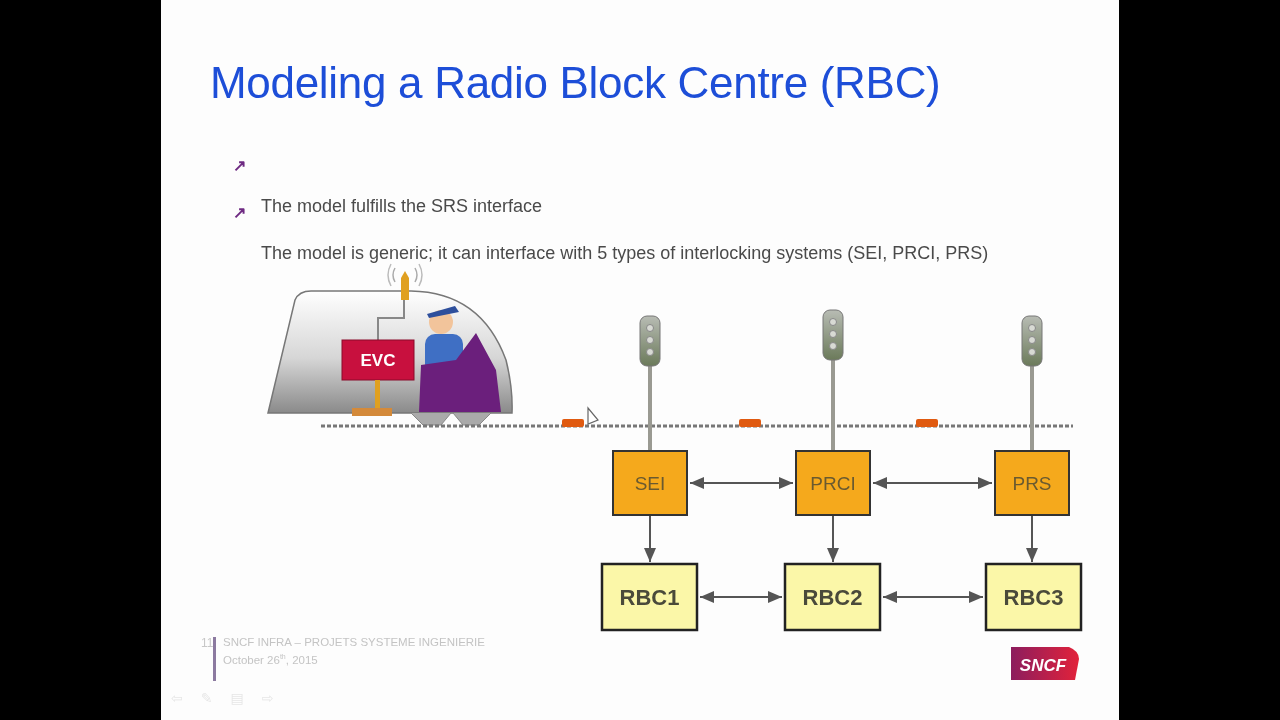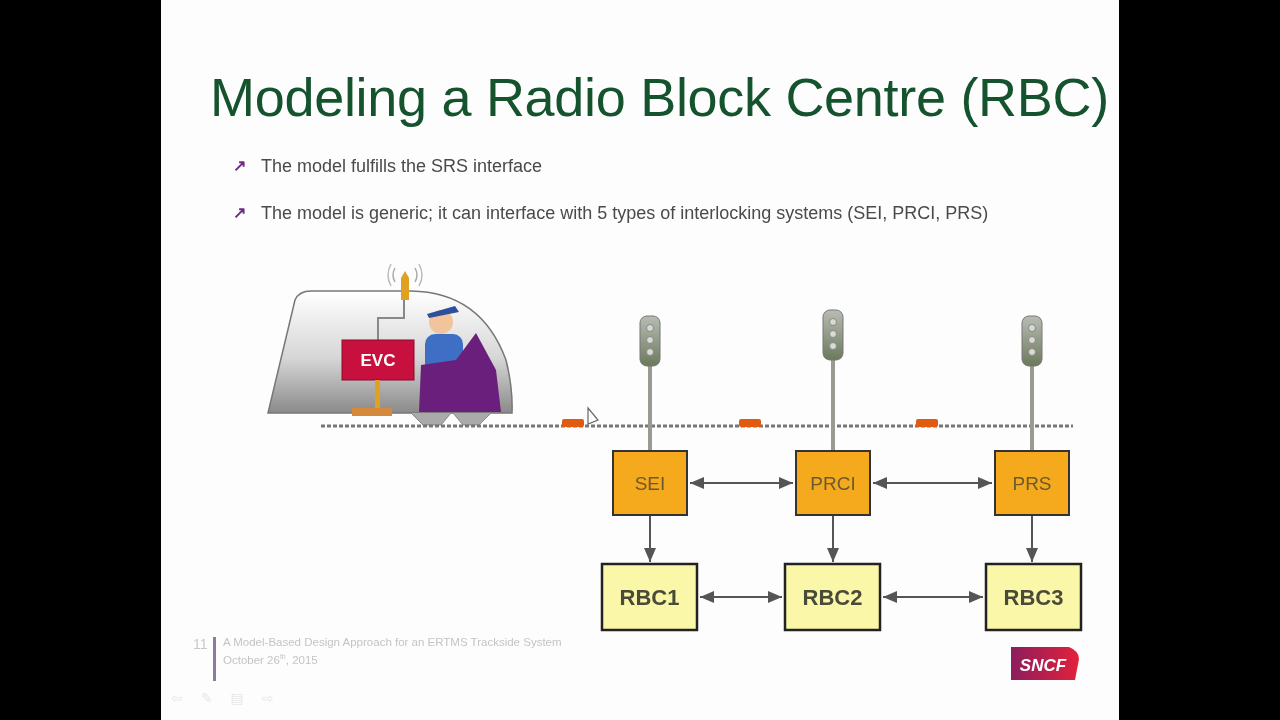--- a/index.html
+++ b/index.html
@@ -1,25 +1,25 @@
 <!DOCTYPE html>
 <html><head>
 <meta charset="utf-8">
 <style>
   html, body { margin: 0; padding: 0; }
   body { width: 1280px; height: 720px; background: #000; position: relative; overflow: hidden; font-family: "Liberation Sans", sans-serif; }
   .slide { position: absolute; left: 161px; top: 0; width: 958px; height: 720px; background: #fdfdfd; overflow: hidden; }
-  .title { position: absolute; left: 49px; top: 58px; font-size: 54px; color: #14532d; white-space: nowrap; letter-spacing: -0.3px; margin-top: 8px; }
+  .title { position: absolute; left: 49px; top: 58px; font-size: 44px; color: #1d4ed8; white-space: nowrap; letter-spacing: -0.3px; }
   .bullet { position: absolute; left: 72px; display: flex; font-size: 18px; color: #4a4a4a; line-height: 24px; }
   .bullet .arrow { width: 28px; color: #6e2a82; font-weight: bold; font-size: 16px; margin-left: 0; }
-  .bullet .txt { width: 810px; }
+  .bullet .txt { width: 810px; margin-top: 40px; }
   .b1 { top: 154px; }
   .b2 { top: 201px; }
   svg.diagram { position: absolute; left: 0; top: 0; }
-  .footer-mark { position: absolute; left: 32px; top: 636px; font-size: 14px; color: #c8c8c8; }
+  .footer-mark { position: absolute; left: 40px; top: 636px; font-size: 12px; color: #c8c8c8; }
   .footer-bar { position: absolute; left: 52px; top: 637px; width: 3px; height: 44px; background: #8c7aa0; }
   .footer-text { position: absolute; left: 62px; top: 636px; font-size: 11.5px; line-height: 13.5px; color: #c4c4c4; }
   .footer-text div { white-space: nowrap; }
   .logo { position: absolute; left: 848px; top: 645px; width: 72px; height: 37px; }
   .ctrls { position: absolute; left: 10px; top: 690px; display: flex; gap: 18px; }
   .ctrls span { color: #e6e6e6; font-size: 14px; }
 </style>
 </head>
 <body>
 
@@ -143,21 +143,21 @@
         <g>
           <rect x="825" y="564" width="95" height="66" fill="#fbf7a8" stroke="#222" stroke-width="2.5"></rect>
           <text x="872.5" y="605" text-anchor="middle" font-family="Liberation Sans, sans-serif" font-weight="bold" font-size="22" fill="#4a4a3a">RBC3</text>
         </g>
       </g>
   </svg>
 
   <div class="footer-mark">11</div>
   <div class="footer-bar"></div>
   <div class="footer-text">
-    <div>A Model-Based Design Approach for an ERTMS Trackside System</div>
+    <div>SNCF INFRA – PROJETS SYSTEME INGENIERIE</div>
     <div><span>October 26</span><sup style="font-size:7px">th</sup><span>, 2015</span></div>
   </div>
 
   <svg class="logo" viewBox="0 0 72 37">
     <defs>
       <linearGradient id="logoGrad" x1="0" y1="0" x2="1" y2="0">
         <stop offset="0" stop-color="#8c1d5e"></stop>
         <stop offset="1" stop-color="#e2223a"></stop>
       </linearGradient>
     </defs>

